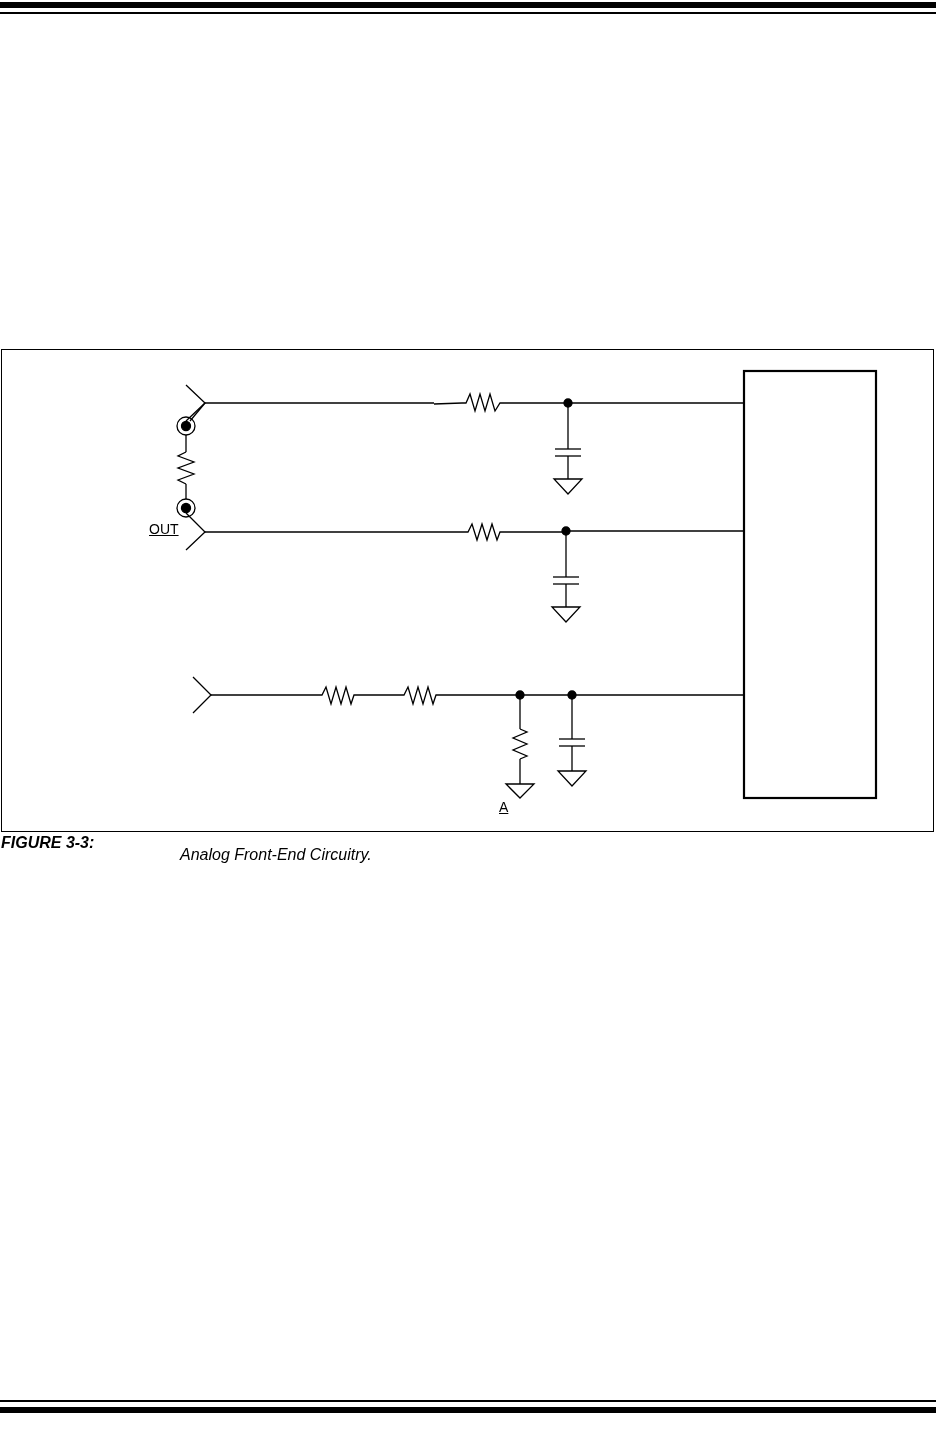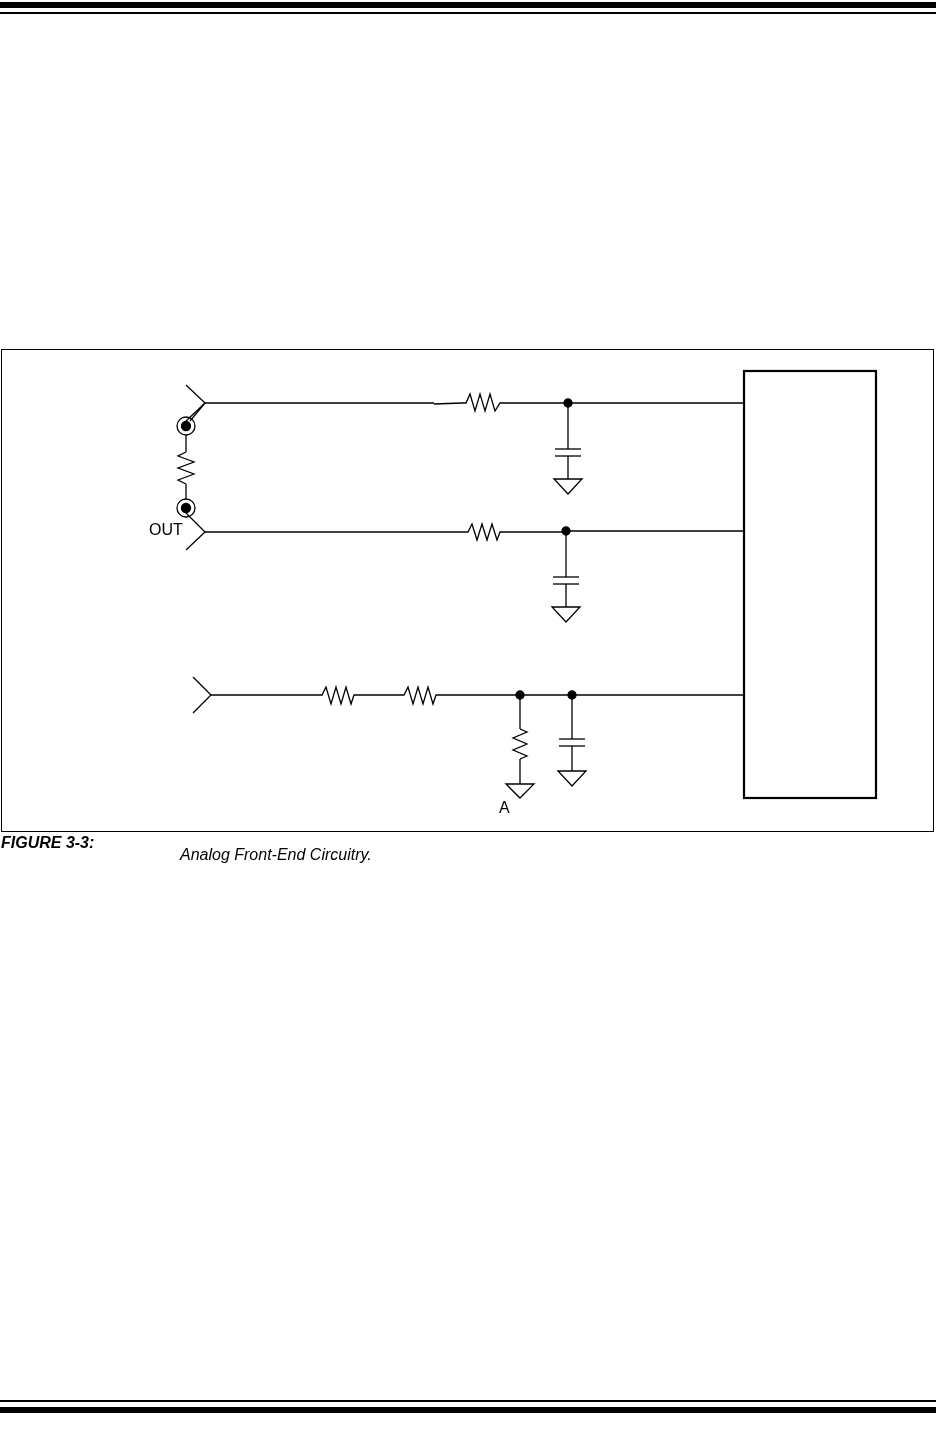--- a/index.html
+++ b/index.html
@@ -5,21 +5,21 @@
   html, body { margin: 0; padding: 0; background: #ffffff; }
   body { width: 936px; height: 1429px; position: relative; overflow: hidden;
          font-family: "Liberation Sans", sans-serif; color: #000; }
   .rule { position: absolute; left: 0; width: 936px; background: #000; }
   .figure-box { position: absolute; left: 1px; top: 349px; width: 933px; height: 483px;
                 border: 1px solid #000; box-sizing: border-box; }
   .figure-svg { position: absolute; left: 0; top: 0; }
   .caption { position: absolute; top: 834px; left: 1px; font-size: 16px; font-style: italic; white-space: nowrap; }
   .caption .num { font-weight: bold; position: absolute; left: 0; top: 0; text-align: center; }
   .caption .title { position: absolute; left: 179px; top: 12px; }
-  .label { position: absolute; font-size: 16px; }
+  .label { position: absolute; font-size: 14px; text-decoration: underline; }
 </style>
 </head>
 <body>
 
 <div class="rule" style="top:2px;height:6px;"></div>
 <div class="rule" style="top:12px;height:2px;"></div>
 
 <div class="figure-box"></div>
 
 <svg class="figure-svg" width="936" height="834" viewBox="0 0 936 834" fill="none" stroke="#000" stroke-width="1.3" stroke-linejoin="miter">

